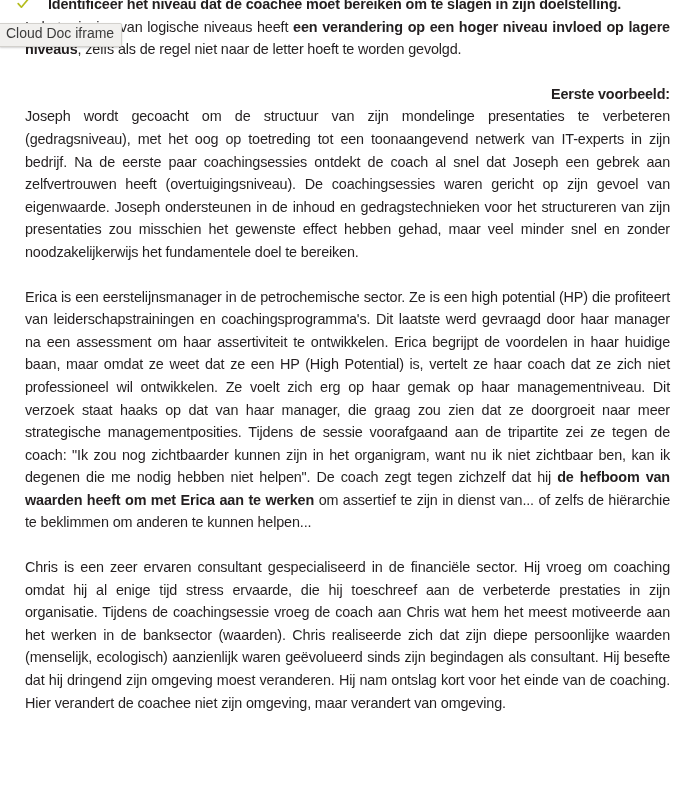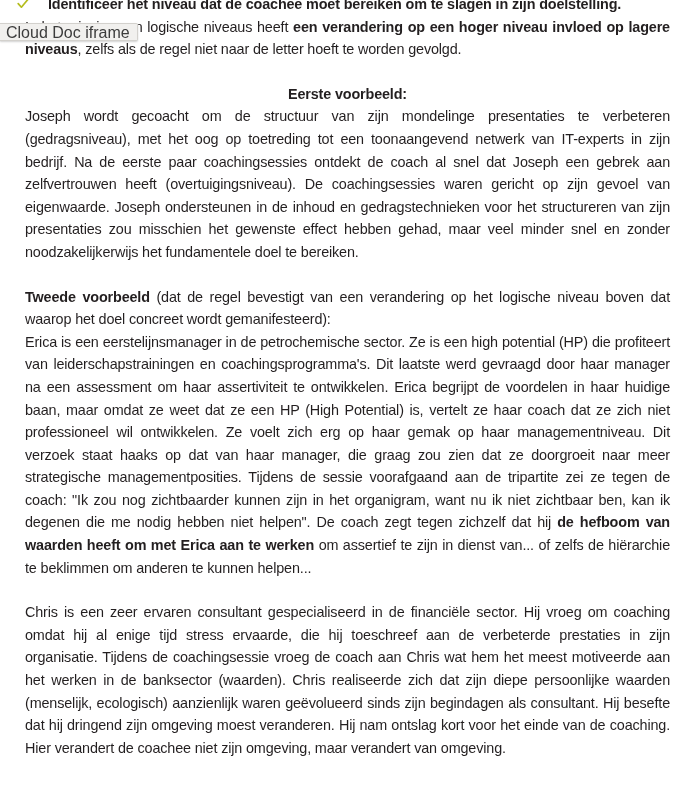--- a/index.html
+++ b/index.html
@@ -39,21 +39,21 @@
     text-align: justify;
     text-justify: inter-word;
     font-size: 14.4px;
     line-height: 22.6px;
     letter-spacing: -0.15px;
     word-spacing: 0px;
     color: #231f20;
   }
 
   p.para.nojust {
-    text-align: center;
+    text-align: right;
   }
 
   .spacer {
     height: 22px;
   }
 
   b, strong {
     font-weight: bold;
   }
 
@@ -78,31 +78,31 @@
     width: 16px;
     height: 16px;
     display: block;
   }
 
   
   #iframe-tooltip {
     position: absolute;
     left: 0px;
     top: 23px;
-    height: 18px;
+    height: 24px;
     line-height: 18px;
     padding: 0 7px 0 6px;
     background: #f1f0ee;
     border: 1px solid #d3d1cd;
     border-left: none;
     border-top-right-radius: 2px;
     border-bottom-right-radius: 2px;
     box-shadow: 0 1px 2px rgba(0,0,0,0.18);
     font-family: "Liberation Sans", sans-serif;
-    font-size: 16px;
+    font-size: 14px;
     color: #3c3c3c;
     white-space: nowrap;
     z-index: 50;
     box-sizing: border-box;
   }
 </style>
 </head>
 <body>
 
 <div id="doc">
@@ -121,21 +121,20 @@
   <div class="spacer"></div>
 
   <div class="col">
     <p class="para nojust"><b>Eerste voorbeeld:</b></p>
     <p class="para">Joseph wordt gecoacht om de structuur van zijn mondelinge presentaties te verbeteren (gedragsniveau), met het oog op toetreding tot een toonaangevend netwerk van IT-experts in zijn bedrijf. Na de eerste paar coachingsessies ontdekt de coach al snel dat Joseph een gebrek aan zelfvertrouwen heeft (overtuigingsniveau). De coachingsessies waren gericht op zijn gevoel van eigenwaarde. Joseph ondersteunen in de inhoud en gedragstechnieken voor het structureren van zijn presentaties zou misschien het gewenste effect hebben gehad, maar veel minder snel en zonder noodzakelijkerwijs het fundamentele doel te bereiken.</p>
   </div>
 
   <div class="spacer"></div>
 
   <div class="col">
-    <p class="para"><b>Tweede voorbeeld</b><span> (dat de regel bevestigt van een verandering op het logische niveau boven dat waarop het doel concreet wordt gemanifesteerd):</span></p>
     <p class="para"><span>Erica is een eerstelijnsmanager in de petrochemische sector. Ze is een high potential (HP) die profiteert van leiderschapstrainingen en coachingsprogramma's. Dit laatste werd gevraagd door haar manager na een assessment om haar assertiviteit te ontwikkelen. Erica begrijpt de voordelen in haar huidige baan, maar omdat ze weet dat ze een HP (High Potential) is, vertelt ze haar coach dat ze zich niet professioneel wil ontwikkelen. Ze voelt zich erg op haar gemak op haar managementniveau. Dit verzoek staat haaks op dat van haar manager, die graag zou zien dat ze doorgroeit naar meer strategische managementposities. Tijdens de sessie voorafgaand aan de tripartite zei ze tegen de coach: "Ik zou nog zichtbaarder kunnen zijn in het organigram, want nu ik niet zichtbaar ben, kan ik degenen die me nodig hebben niet helpen". De coach zegt tegen zichzelf dat hij </span><b>de hefboom van waarden heeft om met Erica aan te werken</b><span> om assertief te zijn in dienst van... of zelfs de hiërarchie te beklimmen om anderen te kunnen helpen...</span></p>
   </div>
 
   <div class="spacer"></div>
 
   <div class="col">
     <p class="para">Chris is een zeer ervaren consultant gespecialiseerd in de financiële sector. Hij vroeg om coaching omdat hij al enige tijd stress ervaarde, die hij toeschreef aan de verbeterde prestaties in zijn organisatie. Tijdens de coachingsessie vroeg de coach aan Chris wat hem het meest motiveerde aan het werken in de banksector (waarden). Chris realiseerde zich dat zijn diepe persoonlijke waarden (menselijk, ecologisch) aanzienlijk waren geëvolueerd sinds zijn begindagen als consultant. Hij besefte dat hij dringend zijn omgeving moest veranderen. Hij nam ontslag kort voor het einde van de coaching. Hier verandert de coachee niet zijn omgeving, maar verandert van omgeving.</p>
   </div>
 
 </div>

